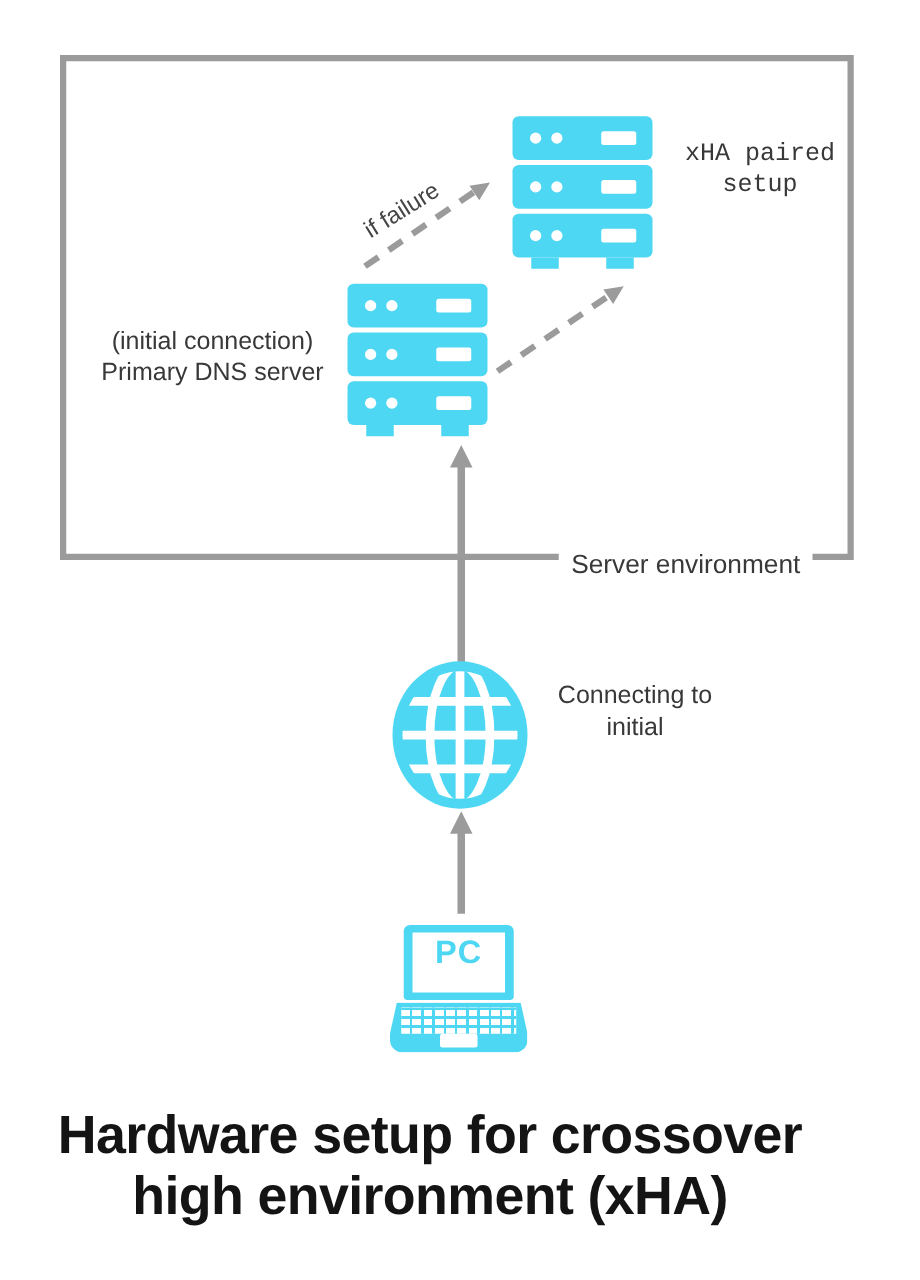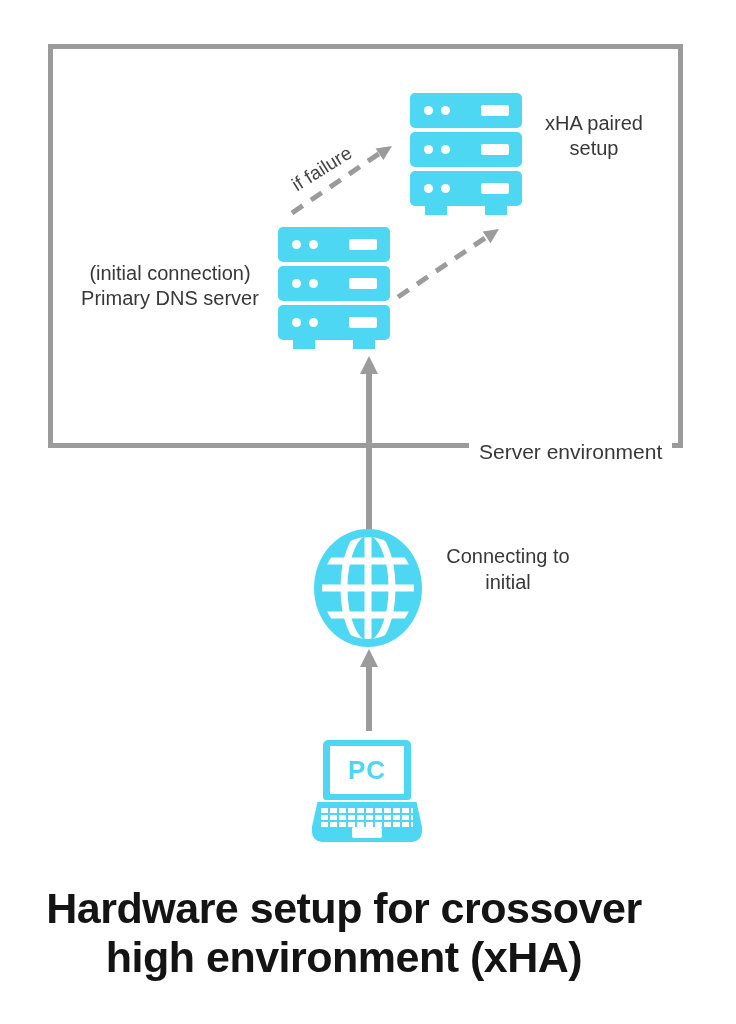--- a/index.html
+++ b/index.html
@@ -12,53 +12,53 @@
   #canvas{
     position:relative;width:736px;height:1024px;background:#fff;overflow:hidden;
     font-family:"Liberation Sans", sans-serif;
   }
   
   .env-box{
     position:absolute;left:48px;top:44px;width:635px;height:404px;
     border:5px solid var(--line-gray);box-sizing:border-box;
   }
   .env-label{
-    position:absolute;left:469px;top:438px;background:#fff;padding:0 10px;
+    position:absolute;left:447px;top:438px;background:#fff;padding:0 10px;
     font-size:21px;line-height:28px;color:var(--label-text);white-space:nowrap;z-index:3;
   }
   
   .server-stack{position:absolute;width:112px;z-index:2;}
   .srv-unit{position:relative;height:35px;background:var(--accent-cyan);border-radius:5px;margin-bottom:4px;}
   .srv-dot{position:absolute;top:13px;width:9px;height:9px;border-radius:50%;background:#fff;}
   .srv-dot.d1{left:14px;} .srv-dot.d2{left:31px;}
   .srv-slot{position:absolute;top:12px;right:13px;width:28px;height:11px;background:#fff;border-radius:2px;}
   .srv-feet{position:relative;height:9px;margin-top:-4px;}
   .srv-foot{position:absolute;top:0;width:22px;height:9px;background:var(--accent-cyan);}
   .srv-foot.f1{left:15px;} .srv-foot.f2{right:15px;}
   
   .lbl{position:absolute;color:var(--label-text);font-size:20px;line-height:25px;text-align:center;z-index:2;}
   .primary-label{left:75px;top:261px;width:190px;}
-  .backup-label{left:529px;top:111px;width:130px;}
+  .backup-label{left:543px;top:111px;width:130px;font-family:Liberation Mono, monospace;}
   .internet-label{left:438px;top:543px;width:140px;line-height:26px;}
   .failover-label{
     position:absolute;left:262px;top:158px;width:120px;text-align:center;
     color:#454545;font-size:19px;transform:rotate(-32deg);z-index:2;
   }
   
   .arrows{position:absolute;left:0;top:0;z-index:1;}
   .stroke-gray{stroke:var(--line-gray);}
   .fill-gray{fill:var(--line-gray);}
   .fill-cyan{fill:var(--accent-cyan);}
   
   .globe{position:absolute;left:313px;top:528px;width:110px;height:120px;z-index:2;}
   
   .laptop{position:absolute;left:312px;top:740px;width:110px;z-index:2;}
   .lap-screen{width:88px;height:60px;margin:0 auto;background:var(--accent-cyan);
     border-radius:5px 5px 3px 3px;padding:6px 7px;box-sizing:border-box;}
-  .lap-screen-inner{width:100%;height:100%;background:#fff;display:flex;align-items:center;justify-content:center;}
+  .lap-screen-inner{width:100%;height:100%;background:#fff;display:flex;justify-content:center;}
   .pc-text{color:var(--accent-cyan);font-weight:bold;font-size:26px;letter-spacing:1px;}
   .lap-base{position:relative;width:110px;height:40px;background:var(--accent-cyan);margin-top:2px;
     border-radius:0 0 10px 10px;
     clip-path:polygon(5% 0,95% 0,100% 62%,100% 100%,0 100%,0 62%);}
   .kb{position:absolute;left:9px;right:9px;top:4px;height:21px;background-color:#fff;
     background-image:
       repeating-linear-gradient(90deg,transparent 0 7px,var(--accent-cyan) 7px 9px),
       repeating-linear-gradient(0deg,transparent 0 5px,var(--accent-cyan) 5px 7px);}
   .trackpad{position:absolute;bottom:4px;left:50%;transform:translateX(-50%);
     width:30px;height:11px;background:#fff;border-radius:2px;}

